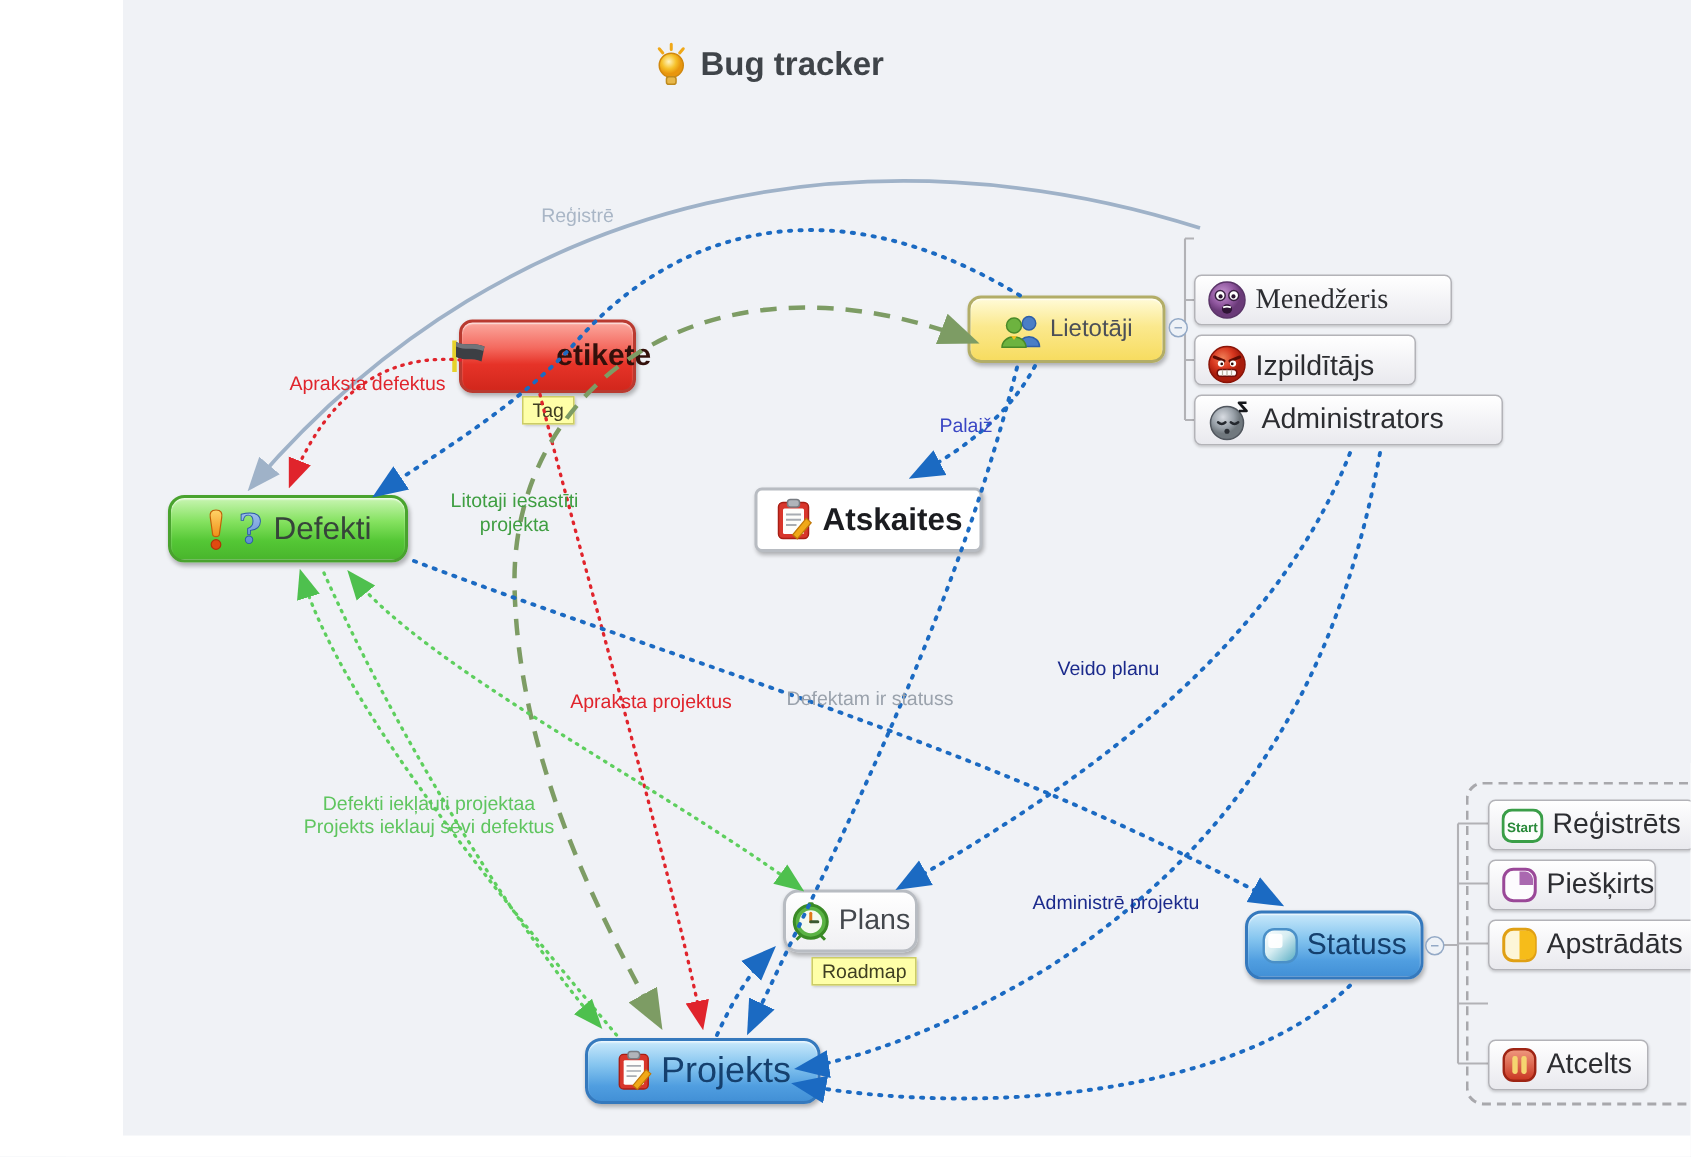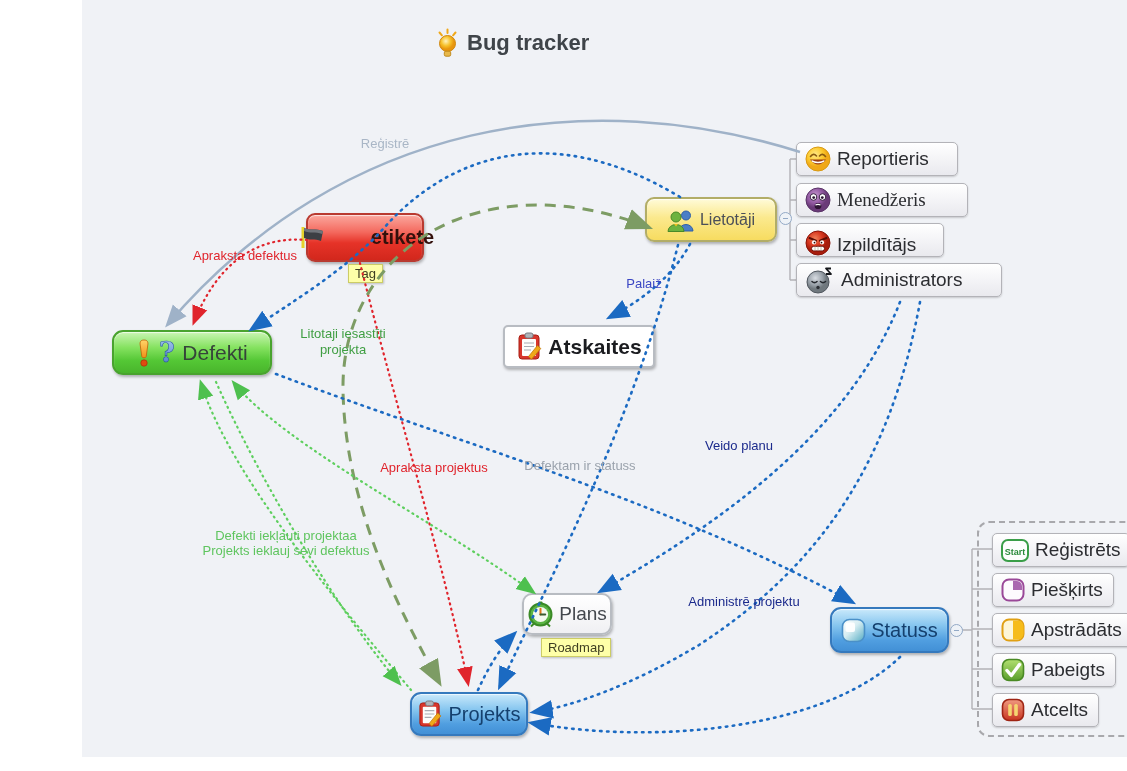--- a/index.html
+++ b/index.html
@@ -23,23 +23,23 @@
         background:linear-gradient(180deg,#fffbd8 0%,#fbe98e 45%,#f7dc60 100%);
         border:2px solid #b2ad67;font-size:16px;color:#4b4f58;}
   .node--green{left:68px;top:330px;width:160px;height:45px;border-radius:11px;
         background:linear-gradient(180deg,#c9f5b3 0%,#85e260 38%,#54c735 70%,#49b52c 100%);
         border:2px solid #49a32e;font-size:21px;color:#36443a;}
   .node--white-report{left:459px;top:325px;width:152px;height:43px;border-radius:5px;
         background:#ffffff;border:2px solid #b8bcc2;font-size:21px;font-weight:bold;color:#1b1c20;}
   .node--white-plan{left:478px;top:593px;width:90px;height:42px;border-radius:10px;
         background:linear-gradient(180deg,#ffffff,#f0f0f3);border:2px solid #b8bcc2;
         font-size:19px;color:#43474d;}
-  .node--blue-proj{left:366px;top:692px;width:118px;height:44px;border-radius:11px;
+  .node--blue-proj{left:346px;top:692px;width:157px;height:44px;border-radius:11px;
         background:linear-gradient(180deg,#c9e9fb 0%,#85c5ef 40%,#509ee0 75%,#4290d6 100%);
-        border:2px solid #3579bd;font-size:20px;color:#15406e;}
+        border:2px solid #3579bd;font-size:24px;color:#15406e;}
   .node--blue-stat{left:786px;top:607px;width:119px;height:46px;border-radius:11px;
         background:linear-gradient(180deg,#c9e9fb 0%,#85c5ef 40%,#509ee0 75%,#4290d6 100%);
         border:2px solid #3579bd;font-size:20px;color:#15406e;}
 
   .child{position:absolute;display:flex;align-items:center;gap:6px;box-sizing:border-box;
         height:34px;padding:0 8px;background:linear-gradient(180deg,#ffffff,#e9e9ee);
         border:1px solid #b3b3b8;border-radius:5px;font-size:19px;color:#2c2d31;
         white-space:nowrap;z-index:2;box-shadow:0 1px 2px rgba(0,0,0,.18);}
 
   .note{position:absolute;background:#feffa8;border:1px solid #cccc66;color:#3f3f22;
@@ -201,32 +201,20 @@
         <path d="M1 23.5 a8 7 0 0 1 16 0 z" fill="#6db33f" stroke="#4a8a28"></path>
         <path d="M7 16 l2 2.6 2 -2.6 z" fill="#f0c020"></path>
       </svg>
     </span>
     <span>Lietotāji</span>
   </div>
   <div class="handle" style="left:735px;top:212px;">
       <span></span>
     </div>
 
-  <div class="child" style="left:752px;top:142px;width:162px;">
-    <span class="icon">
-      <svg width="26" height="26" viewBox="0 0 26 26">
-        <circle cx="13" cy="13" r="12" fill="url(#glaugh)" stroke="#d89a14"></circle>
-        <path d="M5.5 10.5 Q8.5 6.5 11.5 10" fill="none" stroke="#8a5a10" stroke-width="1.6" stroke-linecap="round"></path>
-        <path d="M14.5 10 Q17.5 6.5 20.5 10.5" fill="none" stroke="#8a5a10" stroke-width="1.6" stroke-linecap="round"></path>
-        <path d="M5 13.5 Q13 23.5 21 13.5 Z" fill="#9a3c12"></path>
-        <path d="M6.5 14 Q13 17.5 19.5 14 L19 15.8 Q13 18.8 7 15.8 Z" fill="#ffffff"></path>
-      </svg>
-    </span>
-    <span>Reportieris</span>
-  </div>
   <div class="child" style="left:752px;top:183px;width:172px;font-family:Liberation Serif, serif;">
     <span class="icon">
       <svg width="26" height="26" viewBox="0 0 26 26">
         <circle cx="13" cy="13" r="12" fill="url(#gpurp)" stroke="#5a3468"></circle>
         <circle cx="8.5" cy="10" r="3.3" fill="#ffffff" stroke="#3a2042"></circle>
           <circle cx="8.7" cy="10.6" r="1.4" fill="#2a1430"></circle>
         <circle cx="17.5" cy="10" r="3.3" fill="#ffffff" stroke="#3a2042"></circle>
           <circle cx="17.3" cy="10.6" r="1.4" fill="#2a1430"></circle>
         <ellipse cx="13" cy="19" rx="3.4" ry="3.1" fill="#2e1434"></ellipse>
         <path d="M10.2 17.4 q2.8 -1.3 5.6 0 l-.4 1.1 q-2.4 -1.1 -4.8 0 z" fill="#ffffff"></path>
@@ -336,46 +324,37 @@
 
   <div class="child" style="left:948px;top:533px;width:138px;">
     <span class="icon">
       <svg width="28" height="23" viewBox="0 0 28 23">
         <rect x="1" y="1" width="26" height="21" rx="6" fill="#fdfefd" stroke="#3a9e48" stroke-width="2"></rect>
         <text x="14" y="15.5" text-anchor="middle" font-size="9" font-weight="bold" fill="#2a8a3a">Start</text>
       </svg>
     </span>
     <span>Reģistrēts</span>
   </div>
-  <div class="child" style="left:948px;top:573px;width:122px;">
+  <div class="child" style="left:948px;top:573px;width:112px;">
     <span class="icon">
       <svg width="24" height="24" viewBox="0 0 24 24">
         <rect x="1.5" y="1.5" width="21" height="21" rx="6.5" fill="#fdfbfe" stroke="#9a4898" stroke-width="2"></rect>
         <path d="M12 3 h4 a5.5 5.5 0 0 1 5 5 v4 h-9 z" fill="#aa68b0"></path>
       </svg>
     </span>
     <span>Piešķirts</span>
   </div>
   <div class="child" style="left:948px;top:613px;width:150px;">
     <span class="icon">
       <svg width="24" height="24" viewBox="0 0 24 24">
         <rect x="1.5" y="1.5" width="21" height="21" rx="6.5" fill="#fdf6d8" stroke="#e0a014" stroke-width="2"></rect>
         <path d="M12 2.5 h4 a6 6 0 0 1 6.5 6 v7 a6 6 0 0 1 -6.5 6 h-4 z" fill="#f6bc1a"></path>
       </svg>
     </span>
     <span>Apstrādāts</span>
-  </div>
-  <div class="child" style="left:948px;top:653px;width:124px;">
-    <span class="icon">
-      <svg width="24" height="24" viewBox="0 0 24 24">
-        <rect x="1.5" y="1.5" width="21" height="21" rx="6.5" fill="url(#gdone)" stroke="#4a8a24" stroke-width="1.6"></rect>
-        <path d="M6 12.5 l4.3 5 L18.5 6.5" fill="none" stroke="#ffffff" stroke-width="3.4" stroke-linecap="round" stroke-linejoin="round"></path>
-      </svg>
-    </span>
-    <span>Pabeigts</span>
   </div>
   <div class="child" style="left:948px;top:693px;width:107px;">
     <span class="icon">
       <svg width="24" height="24" viewBox="0 0 24 24">
         <rect x="1.5" y="1.5" width="21" height="21" rx="6.5" fill="url(#gcanc)" stroke="#9e2414" stroke-width="1.6"></rect>
         <rect x="7.2" y="6" width="3.6" height="12" rx="1.6" fill="#f5d570"></rect>
         <rect x="13.2" y="6" width="3.6" height="12" rx="1.6" fill="#f5d570"></rect>
       </svg>
     </span>
     <span>Atcelts</span>

